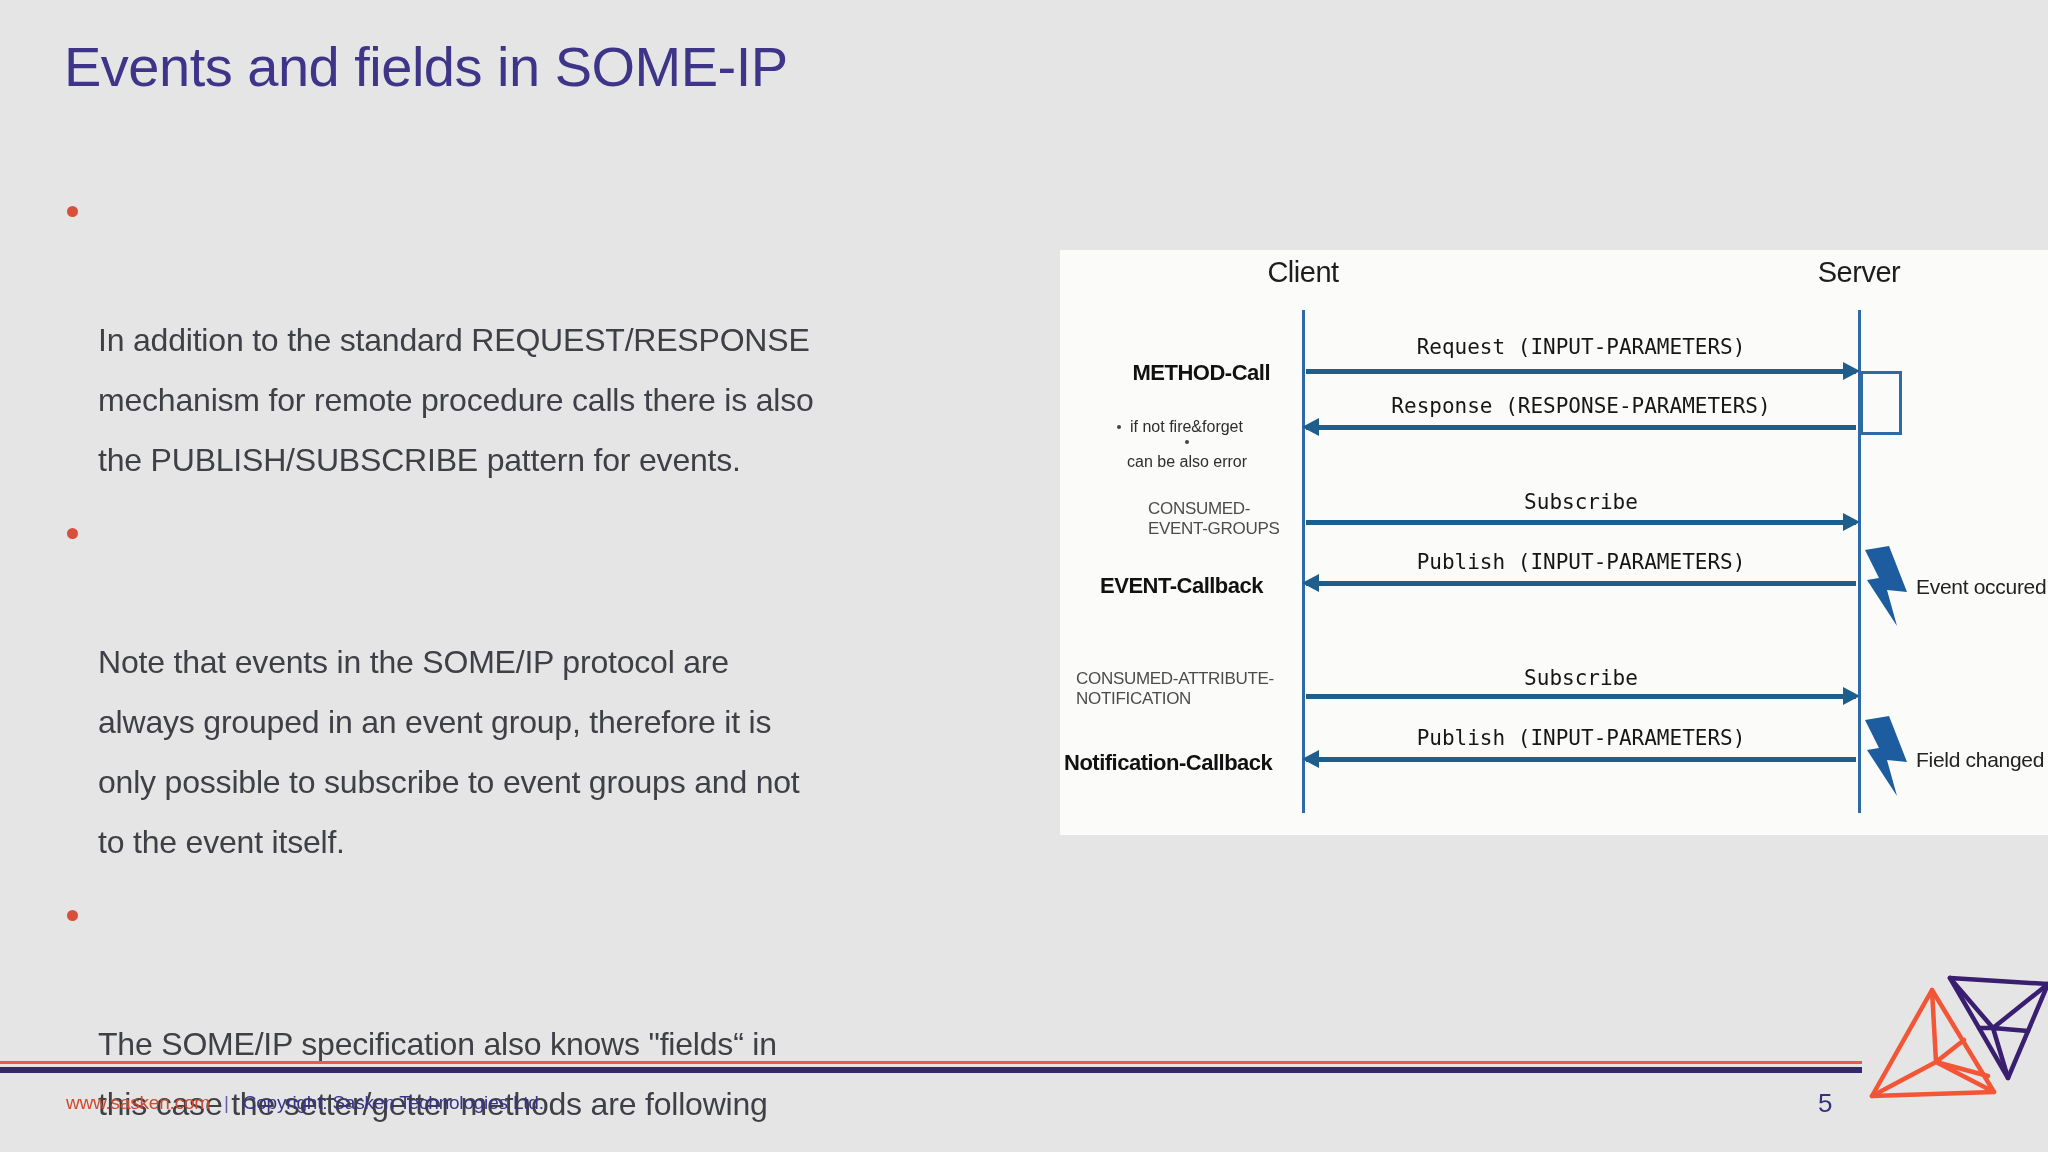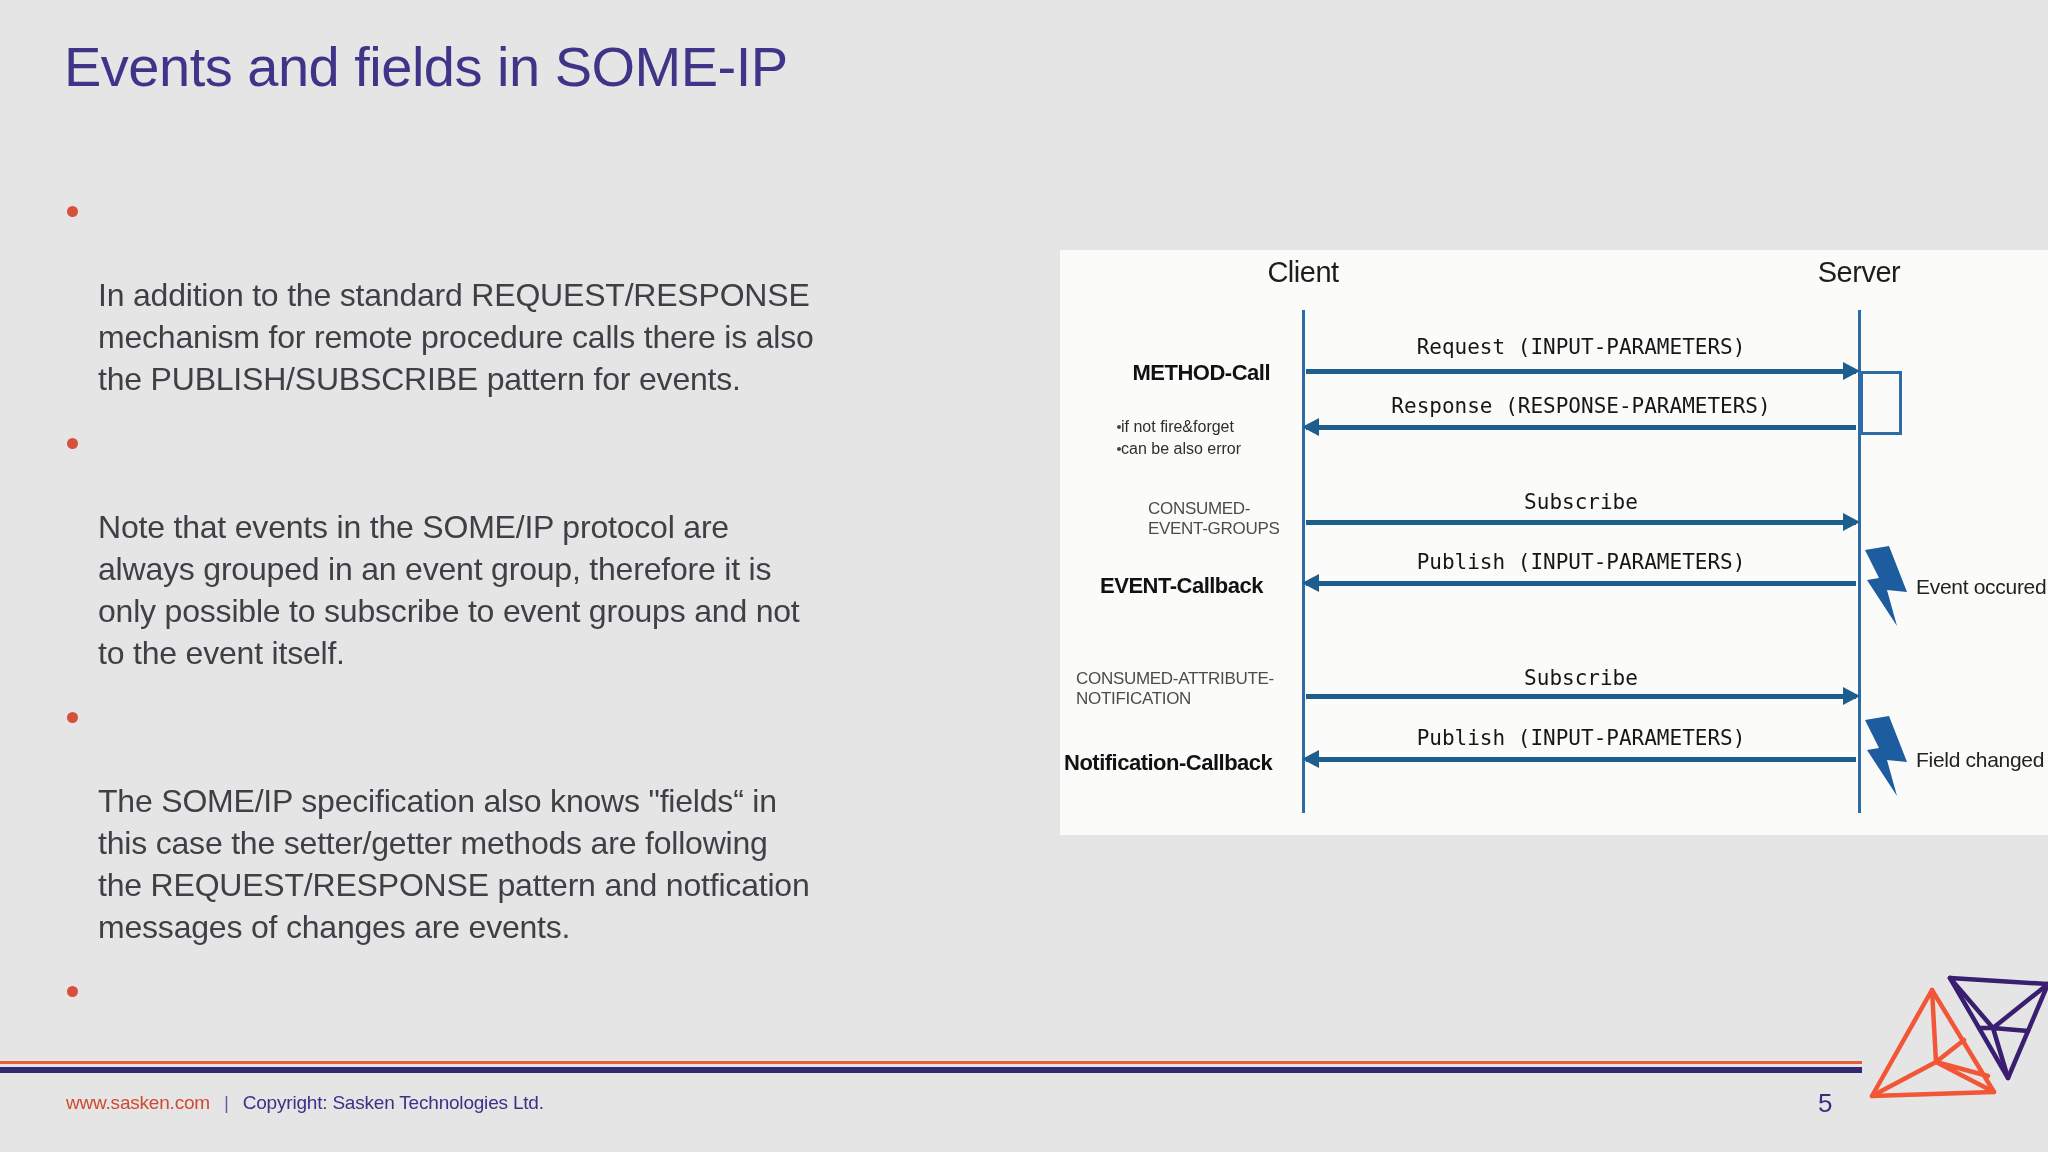--- a/index.html
+++ b/index.html
@@ -2,21 +2,21 @@
 <html><head>
 <meta charset="utf-8">
 <style>
   html,body{margin:0;padding:0;background:#fff;}
   .slide{position:relative;width:2048px;height:1152px;background:#e5e5e5;overflow:hidden;
          font-family:"Liberation Sans",sans-serif;}
   .title{position:absolute;left:64px;top:34px;margin:0;font-size:56px;font-weight:500;
          color:#3e3589;letter-spacing:-0.5px;}
   
   .bullets{position:absolute;left:64px;top:190px;width:990px;}
-  .bullet{position:relative;padding-left:34px;margin-bottom:22px;font-size:32px;line-height:42px;
+  .bullet{position:relative;padding-left:34px;margin-bottom:22px;font-size:32px;line-height:60px;
           color:#3f4045;white-space:pre-line;letter-spacing:-0.2px;}
   .dot{position:absolute;left:3px;top:16px;width:11px;height:11px;border-radius:50%;background:#d8503c;}
   
   .diagram{position:absolute;left:1060px;top:250px;width:988px;height:585px;background:#fbfbf9;}
   .actor{position:absolute;top:6px;width:160px;text-align:center;font-size:29px;font-weight:500;
          color:#1d1d1d;letter-spacing:-0.5px;}
   .actor.client{left:163px;} .actor.server{left:719px;}
   .lifeline{position:absolute;top:60px;height:503px;width:3px;background:#2e6ba6;}
   .lifeline.client{left:242px;} .lifeline.server{left:798px;}
   .activation{position:absolute;left:800px;top:121px;width:36px;height:58px;border:3px solid #2e6ba6;}
@@ -28,22 +28,22 @@
   .arrow.right .head{right:-4px;border-left:17px solid #1e5e8d;}
   .arrow.left  .head{left:-4px;border-right:17px solid #1e5e8d;}
   .side-label{position:absolute;color:#111;font-weight:700;font-size:22px;letter-spacing:-0.5px;}
   .side-label.method{left:20px;width:190px;text-align:right;top:110px;}
   .side-label.event{left:13px;width:190px;text-align:right;top:323px;}
   .side-label.notif{left:4px;width:210px;text-align:left;top:500px;}
   .group-label{position:absolute;font-size:17px;line-height:20px;color:#4c4c4c;font-weight:400;
                white-space:pre-line;letter-spacing:-0.3px;}
   .group-label.ceg{left:88px;top:249px;}
   .group-label.can{left:16px;top:419px;}
-  .note{position:absolute;font-size:16px;color:#2e2e2e;display:flex;align-items:center;gap:0;}
-  .note.n1{left:57px;top:168px;} .note.n2{left:57px;top:190px;}
+  .note{position:absolute;font-size:16px;color:#2e2e2e;display:flex;align-items:center;gap:9px;}
+  .note.n1{left:57px;top:168px;} .note.n2{left:67px;top:190px;flex-direction:column;}
   .ndot{width:4px;height:4px;border-radius:50%;background:#444;flex:0 0 auto;}
   .annotation{position:absolute;left:856px;font-size:21px;color:#222;letter-spacing:-0.3px;width:180px;}
   .annotation.a1{top:325px;} .annotation.a2{top:498px;}
   .bolt{position:absolute;left:803px;width:46px;height:82px;}
   .bolt.b1{top:296px;} .bolt.b2{top:466px;}
   
   .line-orange{position:absolute;left:0;top:1061px;width:1862px;height:3px;background:#e95c3d;}
   .line-purple{position:absolute;left:0;top:1067px;width:1862px;height:6px;background:#35286e;}
   .footer{position:absolute;left:66px;top:1092px;font-size:19px;color:#3b3189;letter-spacing:-0.2px;}
   .footer .web{color:#cf4a2f;text-decoration:none;}

